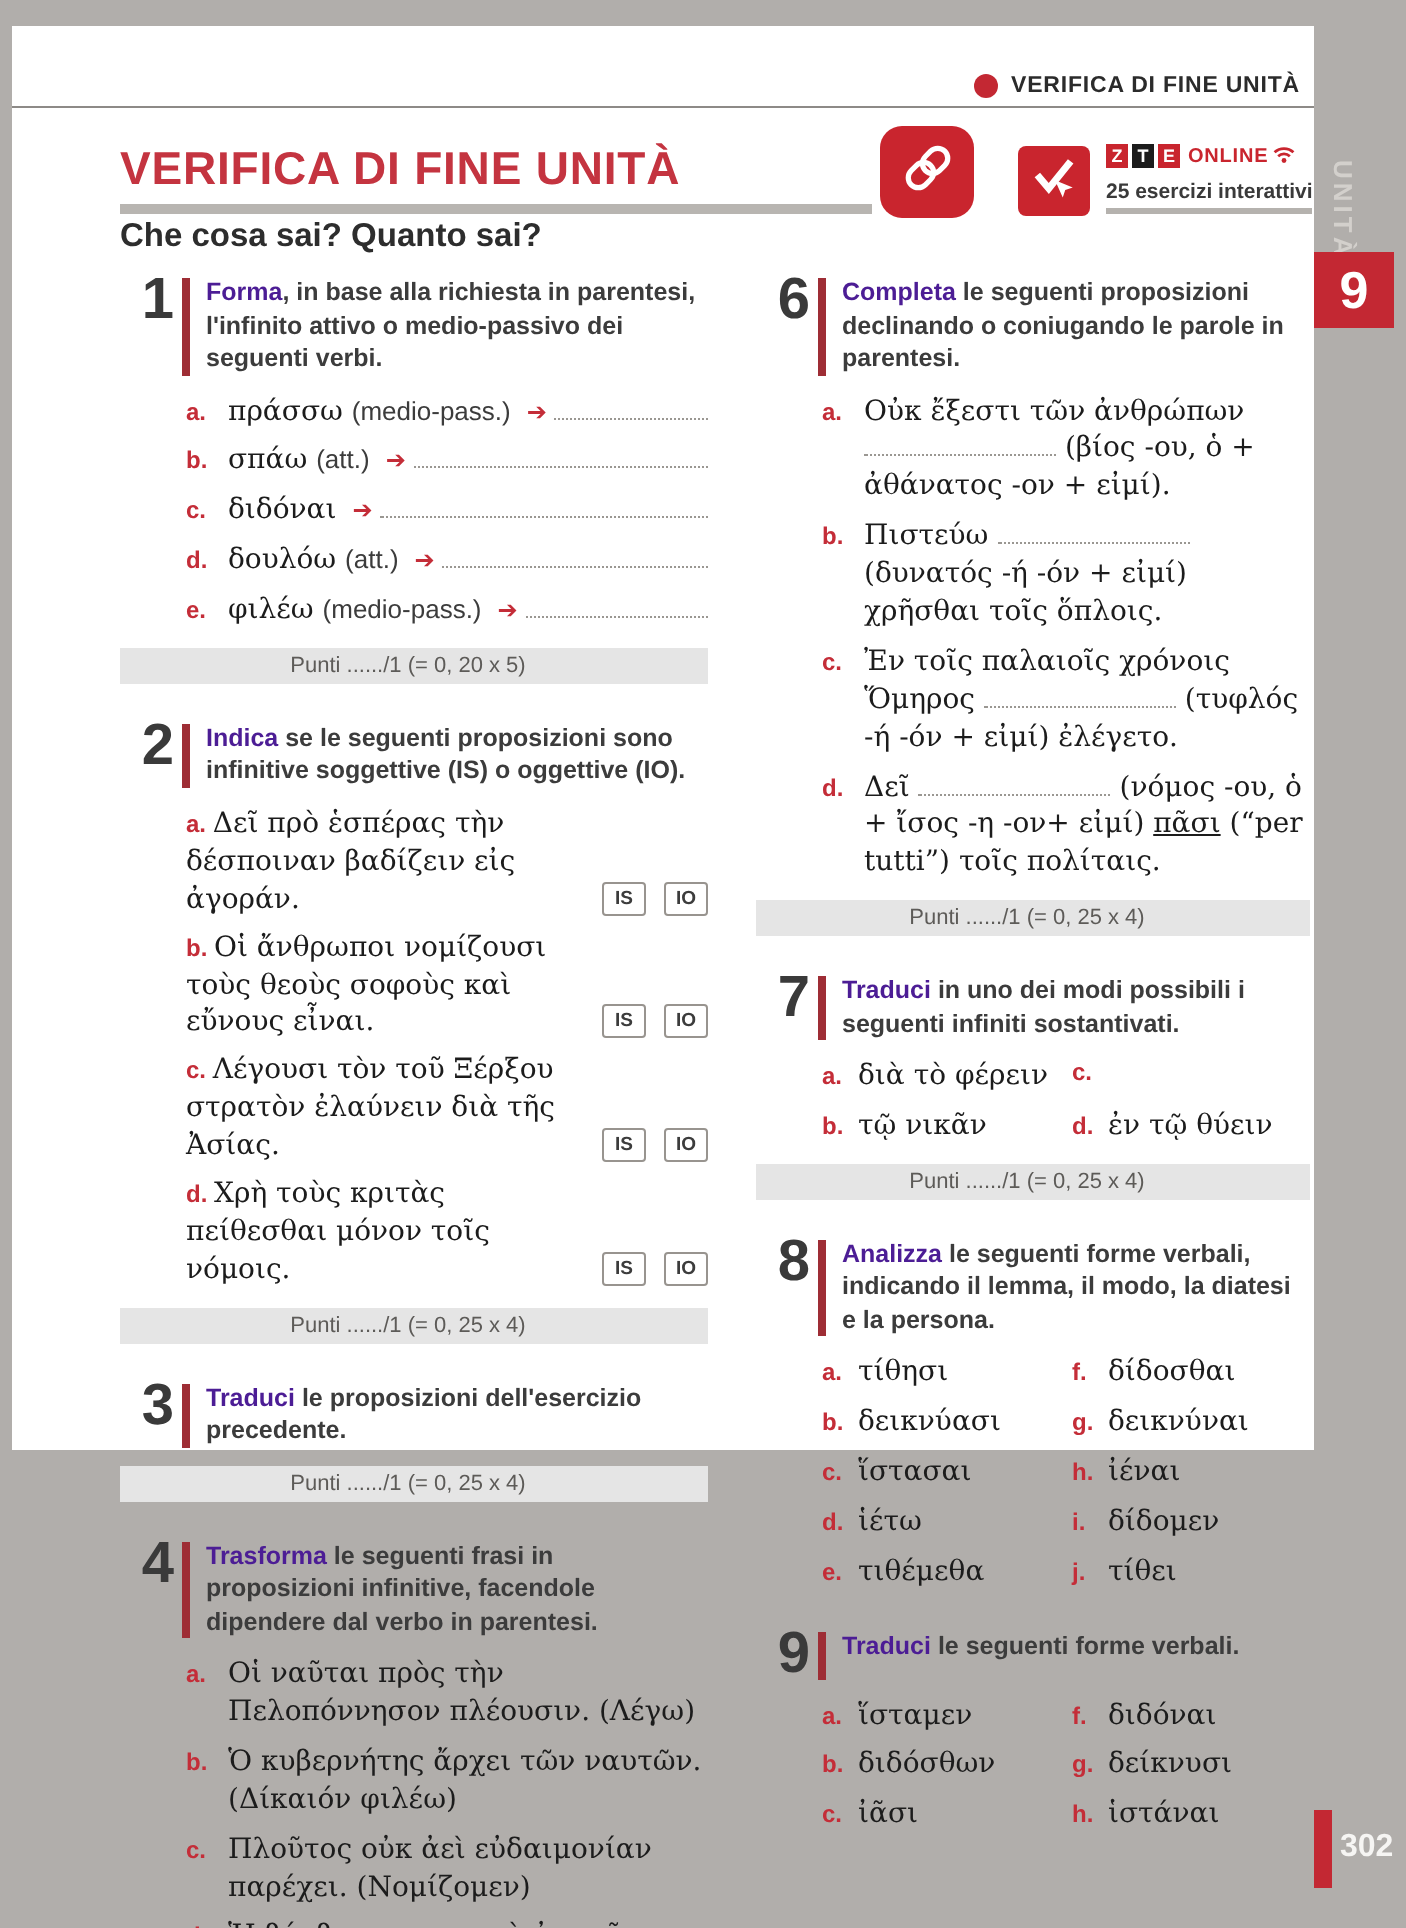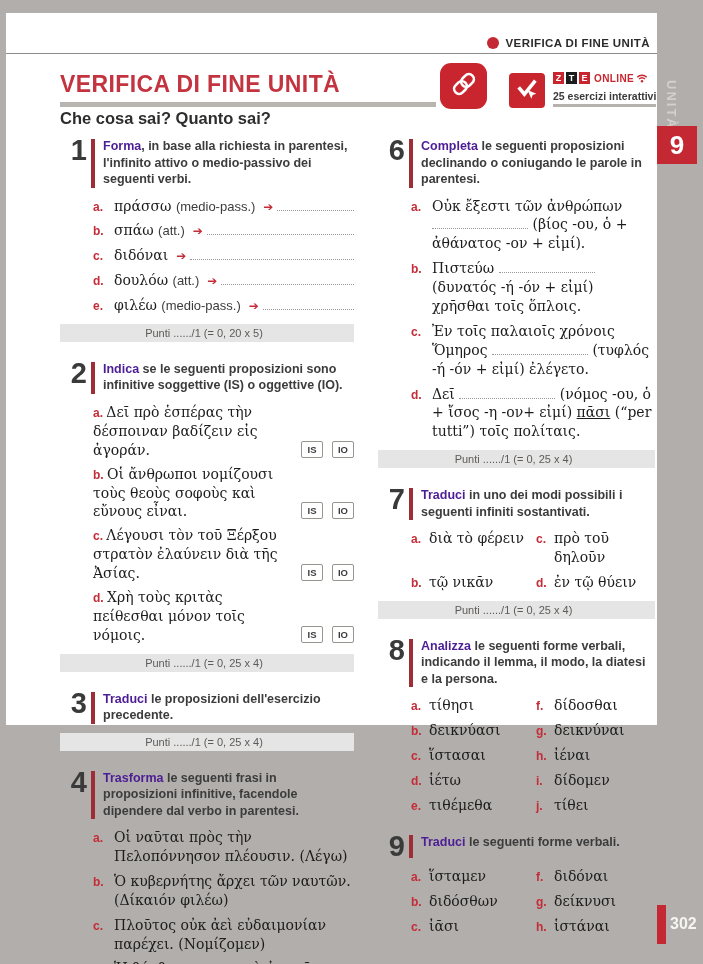--- a/index.html
+++ b/index.html
@@ -260,21 +260,20 @@
             <span class="ex-bar"></span>
             <p class="ex-instr"><span class="verb">Traduci</span> in uno dei modi possibili i seguenti infiniti sostantivati.</p>
           </div>
           <div class="pairs">
             <div class="pair-cell">
               <span class="letter">a.</span>
               <span class="greek">διὰ τὸ φέρειν</span>
             </div>
             <div class="pair-cell">
               <span class="letter">c.</span>
-              <span class="greek">πρὸ τοῦ δηλοῦν</span>
             </div>
             <div class="pair-cell">
               <span class="letter">b.</span>
               <span class="greek">τῷ νικᾶν</span>
             </div>
             <div class="pair-cell">
               <span class="letter">d.</span>
               <span class="greek">ἐν τῷ θύειν</span>
             </div>
           </div>

